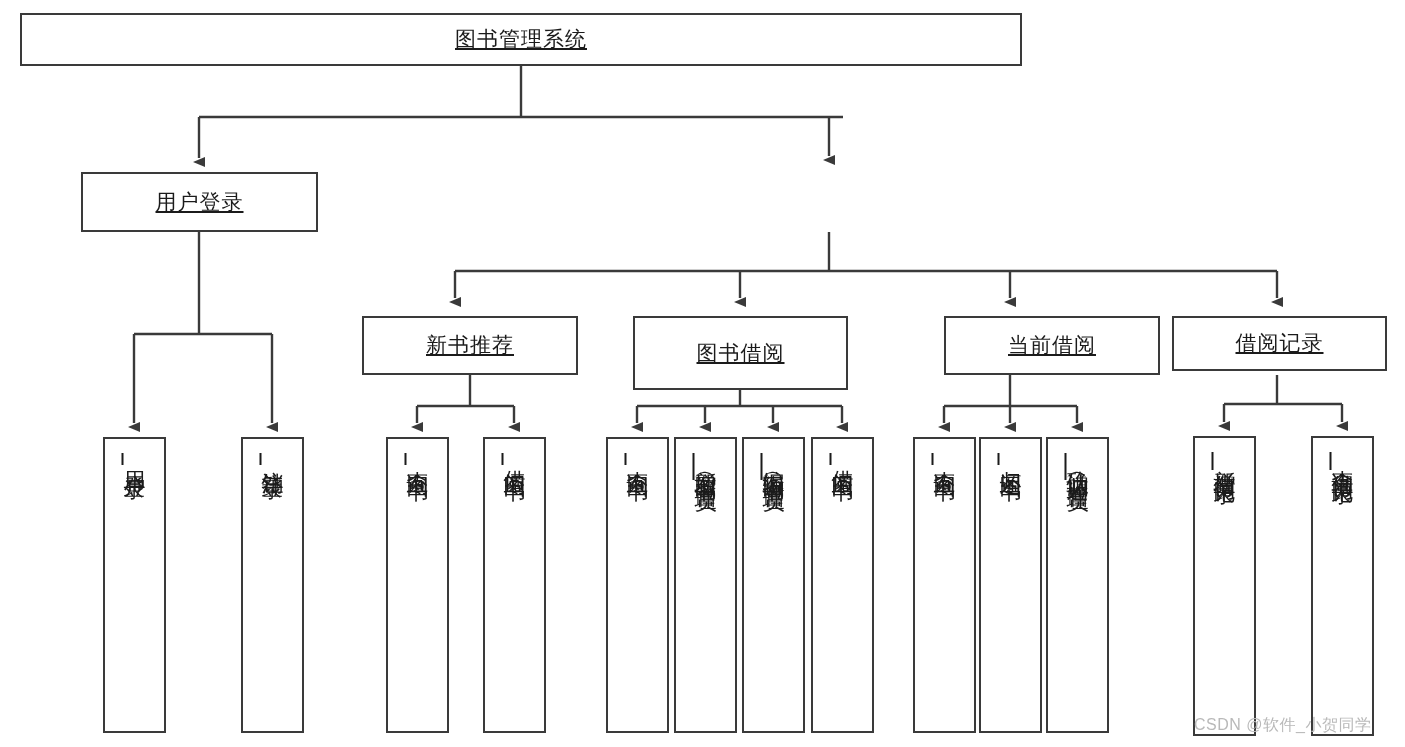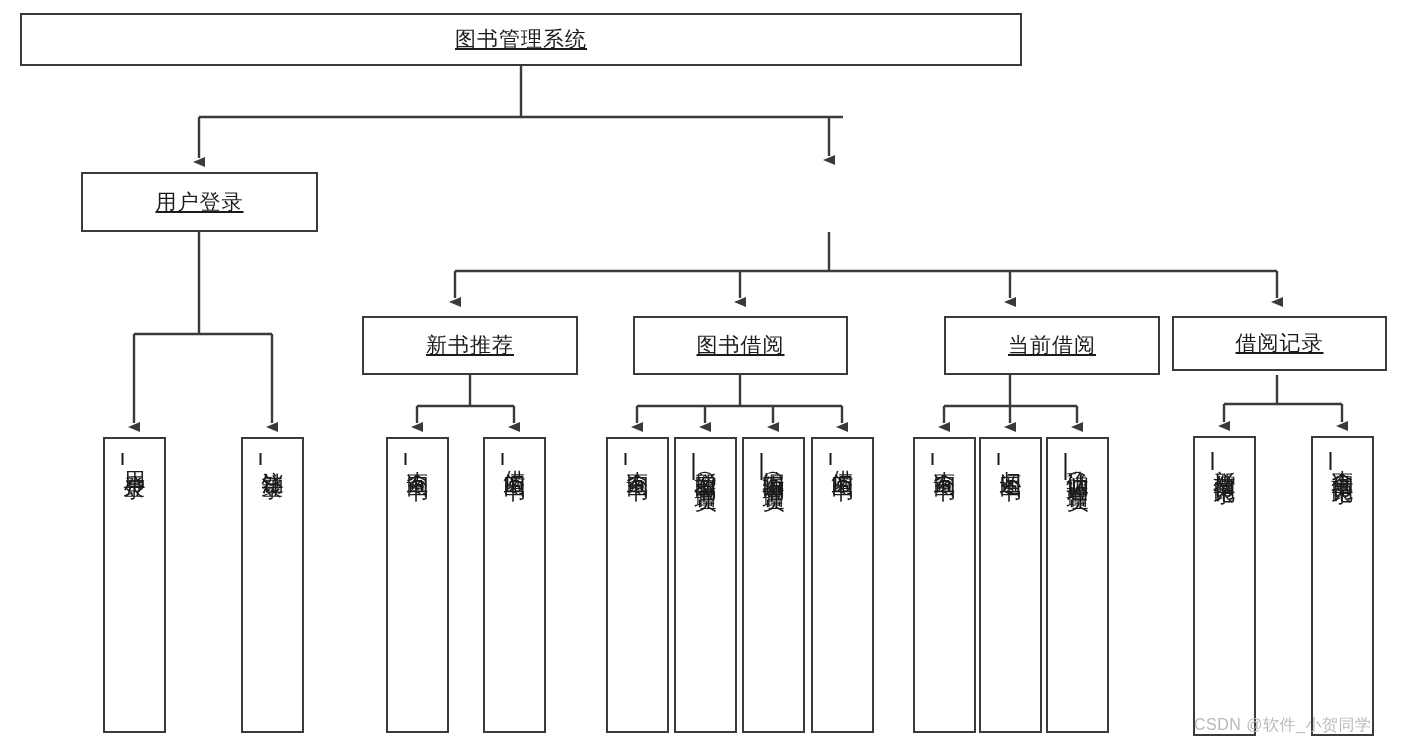--- a/index.html
+++ b/index.html
@@ -126,21 +126,21 @@
     <span class="lbl">图书管理系统</span>
   </div>
 
   <div class="node horiz" style="left:81px; top:172px; width:237px; height:60px;">
     <span class="lbl">用户登录</span>
   </div>
 
   <div class="node horiz" style="left:362px; top:316px; width:216px; height:59px;">
     <span class="lbl">新书推荐</span>
   </div>
-  <div class="node horiz" style="left:633px; top:316px; width:215px; height:59px;">
+  <div class="node horiz" style="left:633px; top:316px; width:215px; height:74px;">
     <span class="lbl">图书借阅</span>
   </div>
   <div class="node horiz" style="left:902px; top:316px; width:216px; height:59px;margin-left:42px;">
     <span class="lbl">当前借阅</span>
   </div>
   <div class="node horiz" style="left:1172px; top:316px; width:215px; height:55px;">
     <span class="lbl">借阅记录</span>
   </div>
 
   <div class="node vert" style="left:103px; top:437px; width:63px; height:296px;">

